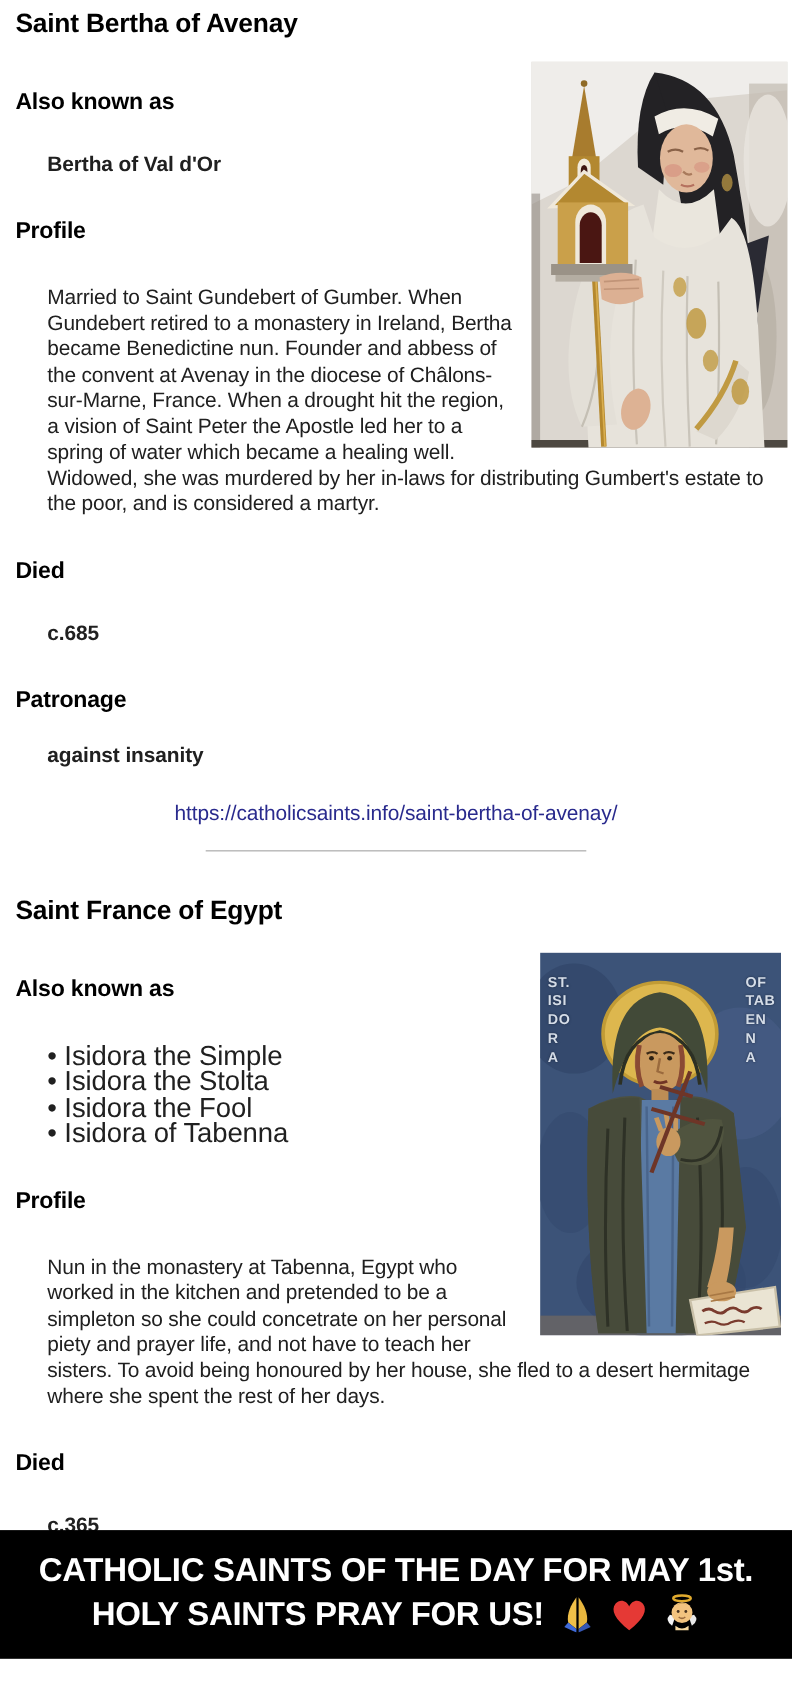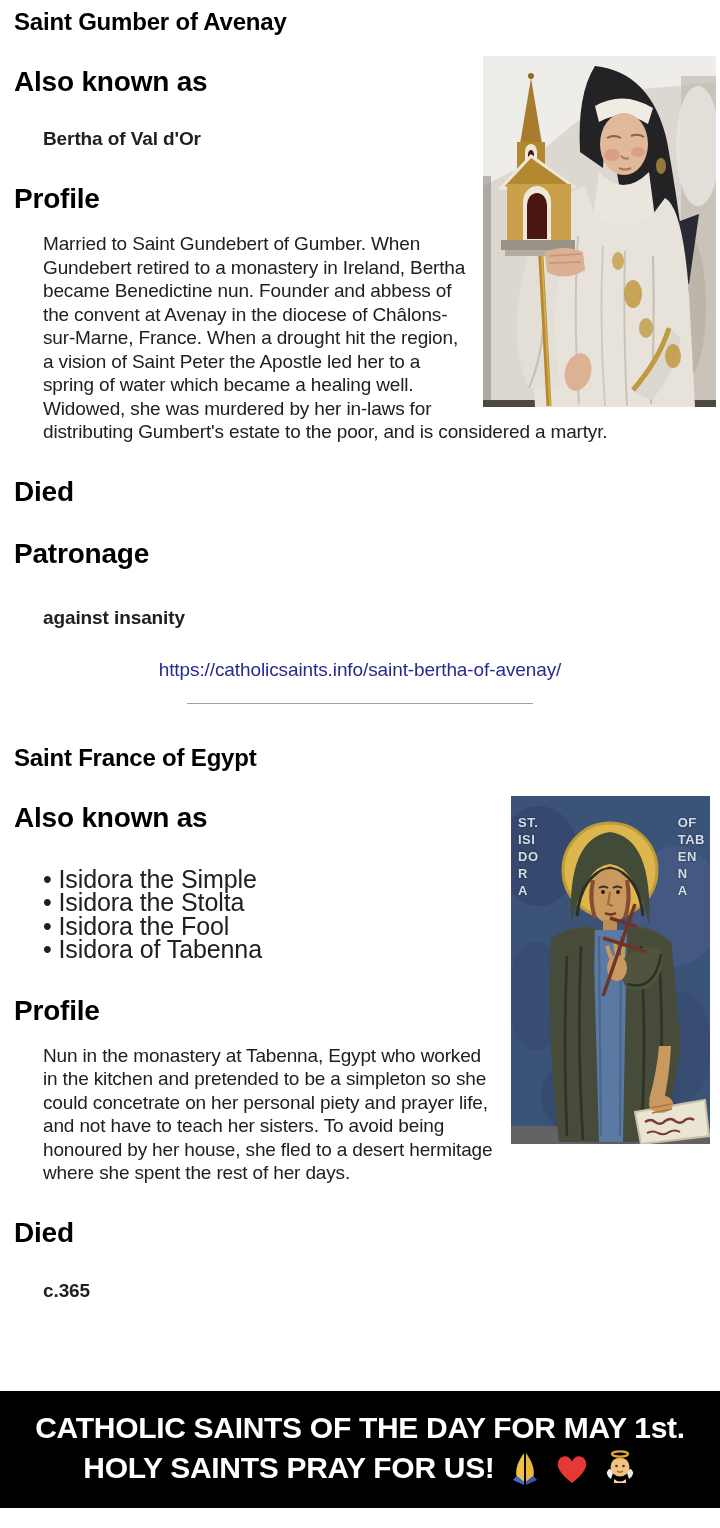--- a/index.html
+++ b/index.html
@@ -10,50 +10,50 @@
     color:#202020;
   }
   .content { position:absolute; top:0; left:0; width:720px; }
 
   h1.saint-title {
     font-size:24px; line-height:28px; font-weight:700; color:#000;
     margin:8px 0 0 14px; letter-spacing:-0.2px;
   }
   h1.saint-title.second { margin-top:40px; }
   h2.section-heading {
-    font-size:28px; line-height:26px; font-weight:700; color:#000;
-    margin:33px 0 0 14px; letter-spacing:-0.2px;
+    font-size:21px; line-height:26px; font-weight:700; color:#000;
+    margin:44px 0 0 14px; letter-spacing:-0.2px;
   }
   h2.mt36 { margin-top:36px; }
   h2.mt35 { margin-top:35px; }
   .indent-value {
     margin:33px 20px 0 43px; font-size:19px; line-height:22px; color:#202020;
     letter-spacing:-0.1px;
     font-weight:bold;
   }
   .indent-value.mt34 { margin-top:34px; }
-  .indent-value.mt35 { margin-top:40px; }
+  .indent-value.mt35 { margin-top:27px; }
   .profile-text {
-    margin:20px 6px 0 43px; font-size:19px; line-height:23.5px; color:#202020;
+    margin:36px 6px 0 43px; font-size:19px; line-height:23.5px; color:#202020;
     letter-spacing:-0.15px;
   }
   .aka-list { margin:37px 6px 0 43px; font-size:25px; line-height:23.5px; letter-spacing:-0.1px; }
   .aka-item::before { content:"\2022\00a0"; }
   .source-link {
     margin-top:30px; text-align:center; font-size:19px; line-height:22px;
     color:#292a8d; letter-spacing:-0.1px;
   }
   .divider {
     border:none; border-top:1px solid #a3a3a3; width:346px; margin:22px auto 0;
     height:0;
   }
 
   .float-img { float:right; position:relative; }
   .bertha-img { width:233px; height:351px; margin:20px 4px 10px 10px; }
-  .isidora-img { width:199px; height:348px; margin:24px 10px 10px 16px; }
+  .isidora-img { width:219px; height:348px; margin:24px 10px 10px 16px; }
   .float-img svg { display:block; width:100%; height:100%; }
 
   .icon-caption {
     position:absolute; font-size:13px; line-height:17px; font-weight:700;
     color:#d5dde8; white-space:pre-line; letter-spacing:0.5px;
     text-shadow:0 0 2px rgba(20,30,50,.8);
   }
   .caption-left { left:7px; top:18px; }
   .caption-right { right:5px; top:18px; }
 
@@ -77,21 +77,21 @@
     color:#f6c431; letter-spacing:-0.5px; white-space:nowrap;
   }
   .watermark .smiley { display:inline-block; vertical-align:-2px; margin-left:1px; }
 </style>
 </head>
 <body>
 
 <div class="page">
   <div class="content">
 
-    <h1 class="saint-title">Saint Gumber of Avenay</h1>
+    <h1 class="saint-title">Saint Bertha of Avenay</h1>
 
     <div class="float-img bertha-img">
       <svg viewBox="0 0 233 351" preserveAspectRatio="none">
 
         <rect x="0" y="0" width="233" height="351" fill="#dcd7d0"></rect>
         <polygon points="0,0 233,0 233,26 130,36 40,110 0,130" fill="#efedea"></polygon>
         <rect x="198" y="20" width="35" height="331" fill="#c2bab0" opacity="0.7"></rect>
         <ellipse cx="215" cy="90" rx="22" ry="60" fill="#e9e5df" opacity="0.8"></ellipse>
         <ellipse cx="205" cy="250" rx="18" ry="70" fill="#b3aba0" opacity="0.6"></ellipse>
         <rect x="0" y="120" width="8" height="231" fill="#8a847b" opacity="0.55"></rect>
@@ -155,20 +155,21 @@
       </svg>
     </div>
 
     <h2 class="section-heading">Also known as</h2>
     <div class="indent-value">Bertha of Val d'Or</div>
 
     <h2 class="section-heading mt36">Profile</h2>
     <p class="profile-text">Married to Saint Gundebert of Gumber. When Gundebert retired to a monastery in Ireland, Bertha became Benedictine nun. Founder and abbess of the convent at Avenay in the diocese of Châlons-sur-Marne, France. When a drought hit the region, a vision of Saint Peter the Apostle led her to a spring of water which became a healing well. Widowed, she was murdered by her in-laws for distributing Gumbert's estate to the poor, and is considered a martyr.</p>
 
     <h2 class="section-heading mt35">Died</h2>
+    <div class="indent-value mt34">c.685</div>
 
     <h2 class="section-heading mt36">Patronage</h2>
     <div class="indent-value mt35">against insanity</div>
 
     <div class="source-link">https://catholicsaints.info/saint-bertha-of-avenay/</div>
 
     <hr class="divider">
 
     <h1 class="saint-title second">Saint France of Egypt</h1>
 

